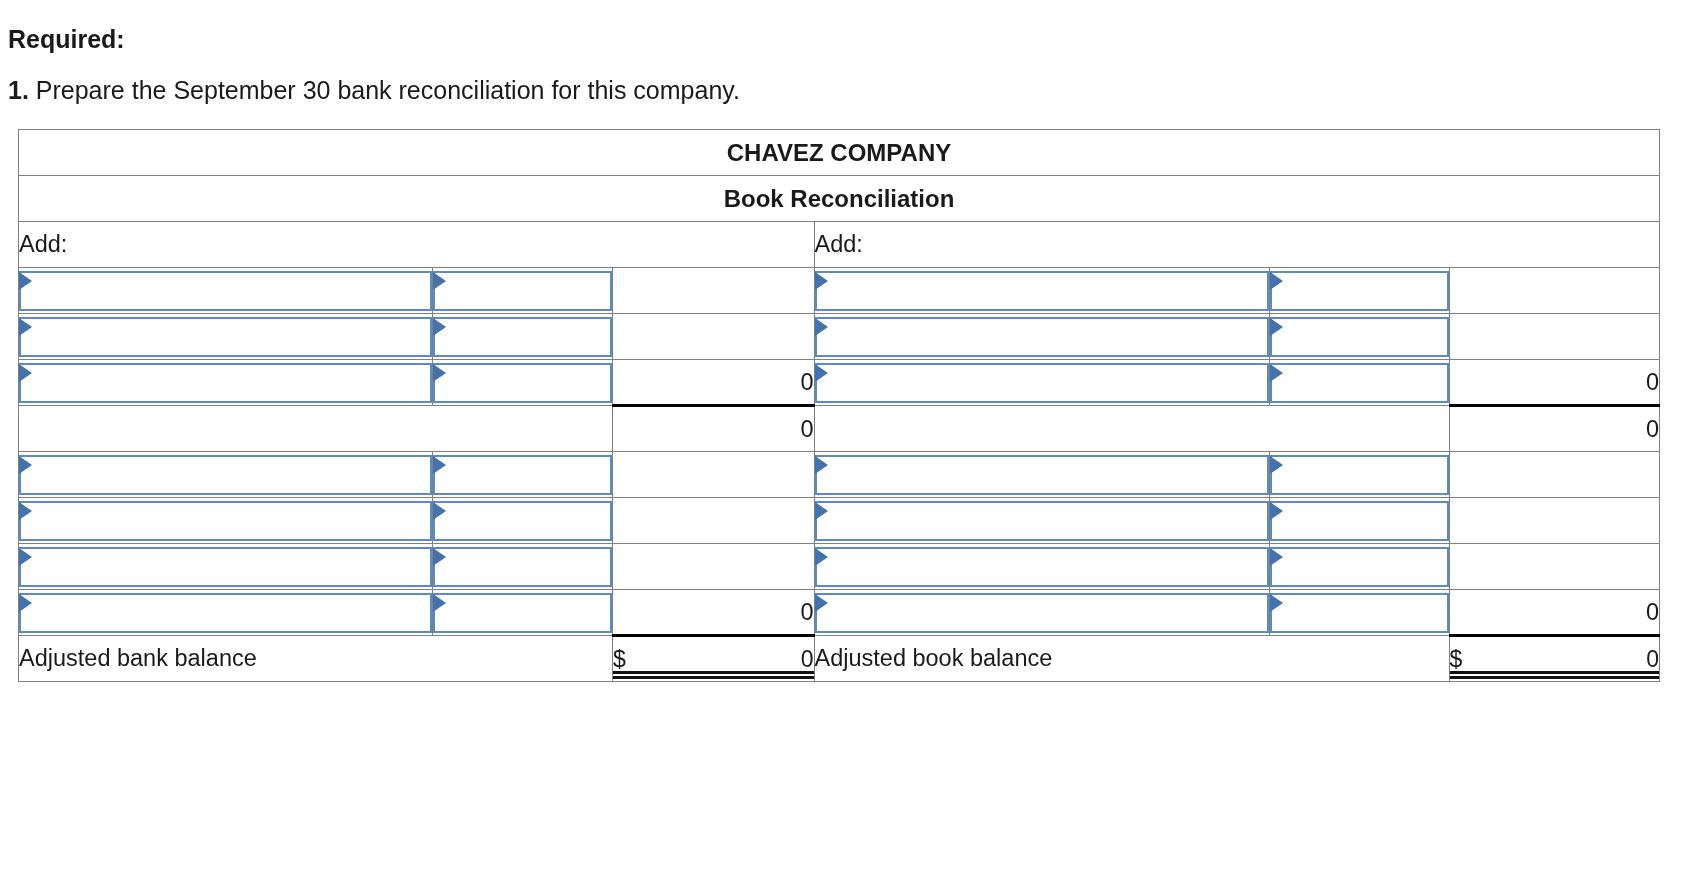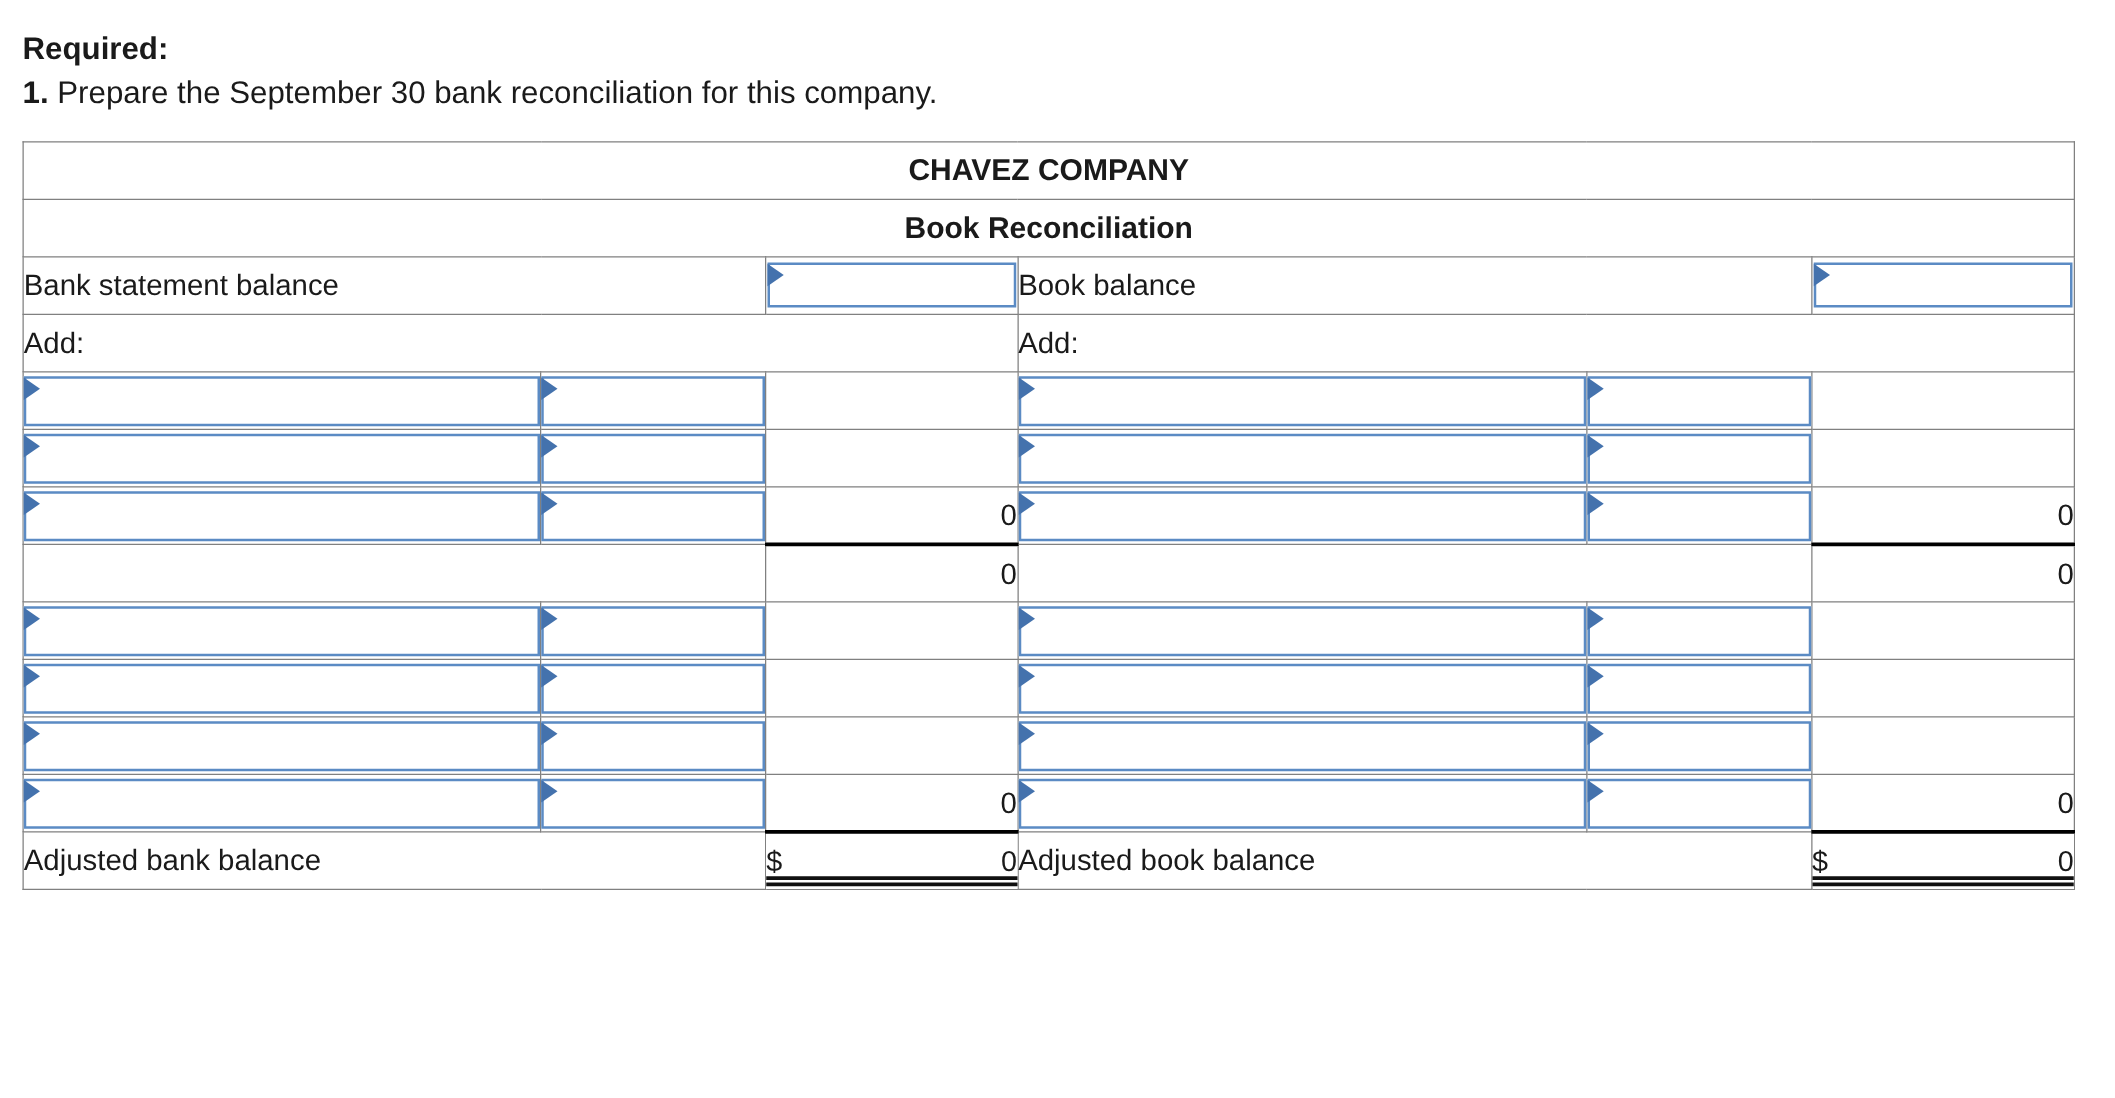--- a/index.html
+++ b/index.html
@@ -8,26 +8,26 @@
     background: #ffffff;
   }
   body {
     width: 1692px; height: 878px;
     font-family: "Liberation Sans", sans-serif;
     color: #1a1a1a;
     overflow: hidden;
   }
 
   .prompt {
-    padding: 22px 0 0 18px;
+    padding: 22px 0 0 8px;
     font-size: 25px;
     line-height: 1.38;
   }
   .prompt .req-label { font-weight: bold; display: block; }
-  .prompt .q-line { display: block; margin-top: 0; }
+  .prompt .q-line { display: block; margin-top: 16px; }
   .prompt .q-num { font-weight: bold; }
 
   .table-wrap {
     margin: 22px 0 0 18px;
     width: 1642px;
   }
 
   table.recon {
     border-collapse: collapse;
     table-layout: fixed;
@@ -135,30 +135,20 @@
   </colgroup>
 
   <tbody>
         <tr class="hdr">
     <td colspan="6">CHAVEZ COMPANY</td>
   </tr>
   <tr class="hdr">
     <td colspan="6">Book Reconciliation</td>
   </tr>
 
-  <tr>
-    <td colspan="2" class="lbl">Bank statement balance</td>
-    <td class="fieldcell slim">
-      <span class="field"></span>
-    </td>
-    <td colspan="2" class="lbl">Book balance</td>
-    <td class="fieldcell slim">
-      <span class="field"></span>
-    </td>
-  </tr>
 
   <tr>
     <td colspan="3" class="lbl">Add:</td>
     <td colspan="3" class="lbl">Add:</td>
   </tr>
 
   <tr>
     <td class="fieldcell">
       <span class="field"></span>
     </td>

